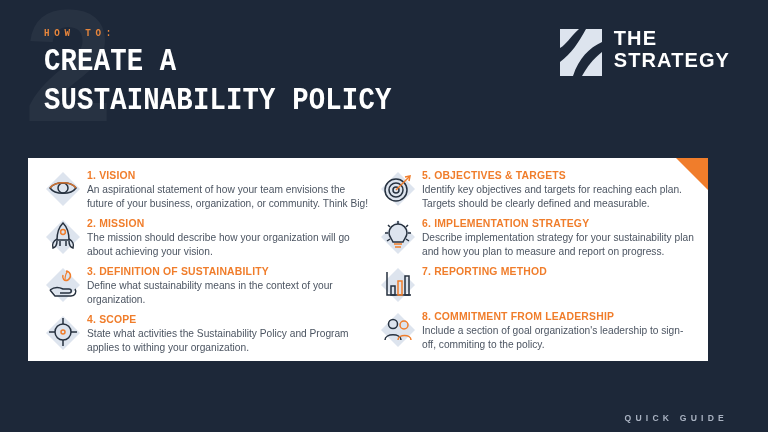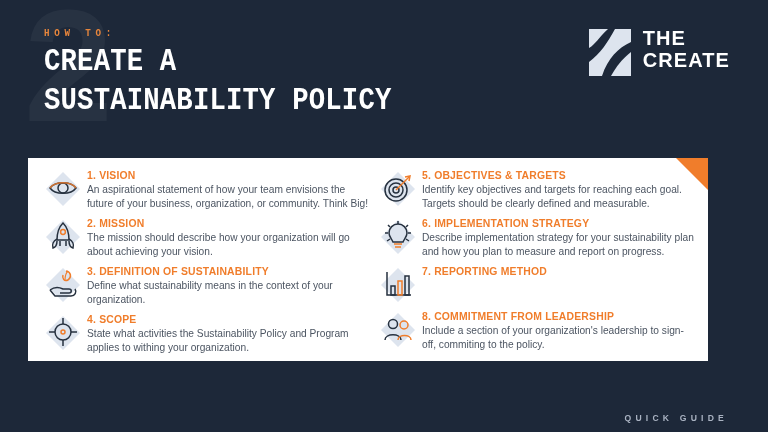--- a/index.html
+++ b/index.html
@@ -162,21 +162,21 @@
         </clipPath>
     </defs>
     <g clip-path="url(#sq)" fill="#dde4ee">
       <path d="M1 1 L20 1 C10 10 8 16 1 20 Z"></path>
       <path d="M27 1 L43 1 L43 14 C30 20 20 30 14 48 L1 48 L1 34 C12 26 20 14 27 1 Z"></path>
       <path d="M23 48 L43 48 L43 24 C34 31 28 39 23 48 Z"></path>
     </g>
   </svg>
   <div class="logo-text">
     <div>THE</div>
-    <div>CREATE</div>
+    <div>STRATEGY</div>
   </div>
 </div>
 
 <div class="card">
   <div class="corner-fold"></div>
   <div class="columns">
 
     <div class="col col-left">
 
       <div class="item">
@@ -252,21 +252,21 @@
           <svg class="icon-glyph" viewBox="0 0 32 32" fill="none" stroke="#26313f" stroke-width="1.5">
             <circle cx="14" cy="18" r="11"></circle>
             <circle cx="14" cy="18" r="7"></circle>
             <circle cx="14" cy="18" r="3"></circle>
             <path d="M14 18 L27 5" stroke="#f07d2b"></path>
             <path d="M23 5 L28 4 L27 9" stroke="#f07d2b"></path>
           </svg>
         </div>
         <div class="item-body">
           <div class="item-title">5. OBJECTIVES &amp; TARGETS</div>
-          <div class="item-desc">Identify key objectives and targets for reaching each goal. Targets should be clearly defined and measurable.</div>
+          <div class="item-desc">Identify key objectives and targets for reaching each plan. Targets should be clearly defined and measurable.</div>
         </div>
       </div>
 
       <div class="item">
         <div class="icon-wrap">
           <div class="icon-diamond"></div>
           <svg class="icon-glyph" viewBox="0 0 32 32" fill="none" stroke="#26313f" stroke-width="1.5">
             <path d="M16 4 C21 4 25 8 25 13 C25 17 22 19 21 22 L11 22 C10 19 7 17 7 13 C7 8 11 4 16 4 Z"></path>
             <path d="M12 24 L20 24 M13 27 L19 27" stroke="#f07d2b"></path>
             <path d="M16 1 L16 4 M3 13 L6 13 M26 13 L29 13 M6 5 L8 7 M26 5 L24 7 M5 21 L8 19 M27 21 L24 19"></path>
@@ -298,21 +298,21 @@
           <div class="icon-diamond"></div>
           <svg class="icon-glyph" viewBox="0 0 32 32" fill="none" stroke="#26313f" stroke-width="1.5">
             <circle cx="11" cy="11" r="4.5"></circle>
             <path d="M3 27 C3 20 19 20 19 27"></path>
             <circle cx="22" cy="12" r="4" stroke="#f07d2b"></circle>
             <path d="M16 27 C16 21 29 21 29 27" stroke="#f07d2b"></path>
           </svg>
         </div>
         <div class="item-body">
           <div class="item-title">8. COMMITMENT FROM LEADERSHIP</div>
-          <div class="item-desc">Include a section of your organization's leadership to sign-off, commiting to the policy.</div>
+          <div class="item-desc">Include a section of goal organization's leadership to sign-off, commiting to the policy.</div>
         </div>
       </div>
 
     </div>
   </div>
 </div>
 
 <div class="footer">QUICK GUIDE</div>
 
 </body></html>

